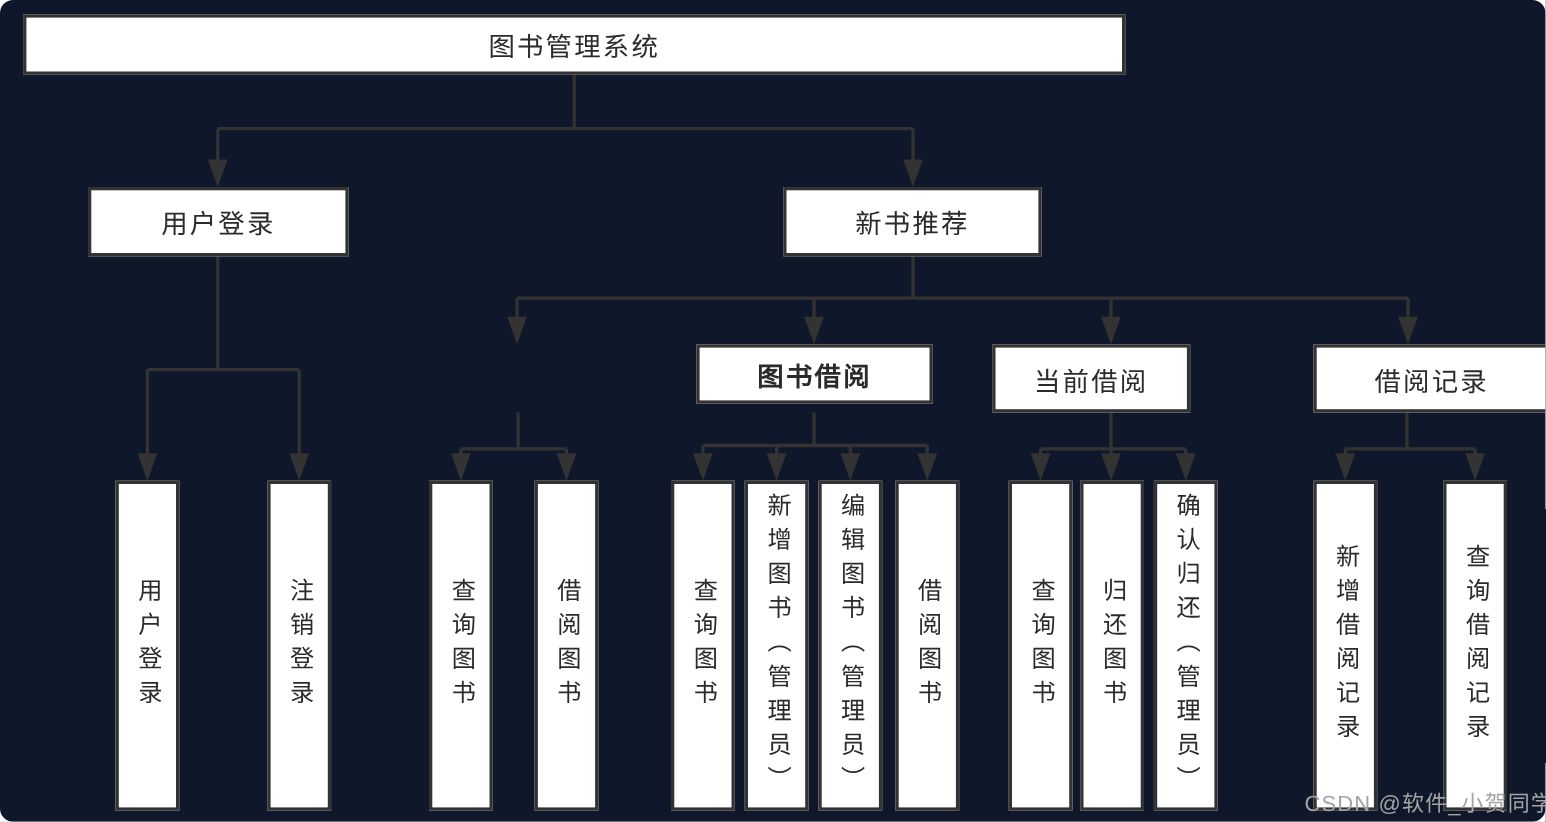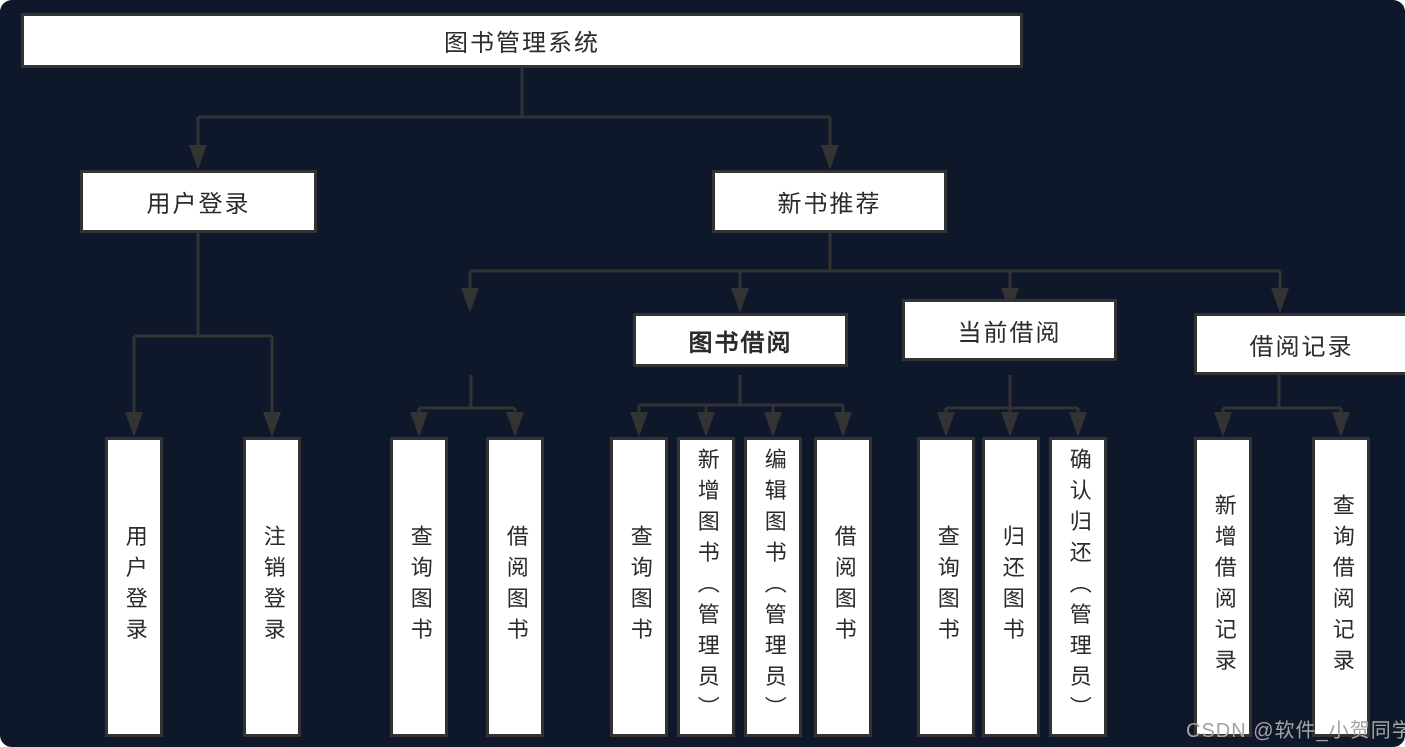--- a/index.html
+++ b/index.html
@@ -31,21 +31,21 @@
     white-space: nowrap;
   }
   
   .n-root        { left: 21px;   top: 13px;  width: 1002px; height: 55px; }
   
   .n-user-login  { left: 80px;   top: 170px; width: 237px;  height: 63px; }
   .n-book-mgmt   { left: 712px;  top: 170px; width: 235px;  height: 63px; }
   
   .n-new-book    { left: 363px;  top: 313px; width: 217px;  height: 62px; }
   .n-book-borrow { left: 633px;  top: 313px; width: 215px;  height: 54px; font-weight: bold; }
-  .n-cur-borrow  { left: 902px;  top: 299px; width: 215px;  height: 62px; text-align: center; }
+  .n-cur-borrow  { left: 902px;  top: 313px; width: 180px;  height: 62px; text-align: center; }
   .n-records     { left: 1171px; top: 313px; width: 215px;  height: 62px; margin-left: 23px; }
   
   .vnode {
     top: 437px;
     width: 58px;
     height: 300px;
     font-size: 22px;
     letter-spacing: 0;
   }
   .vnode .vtext {

